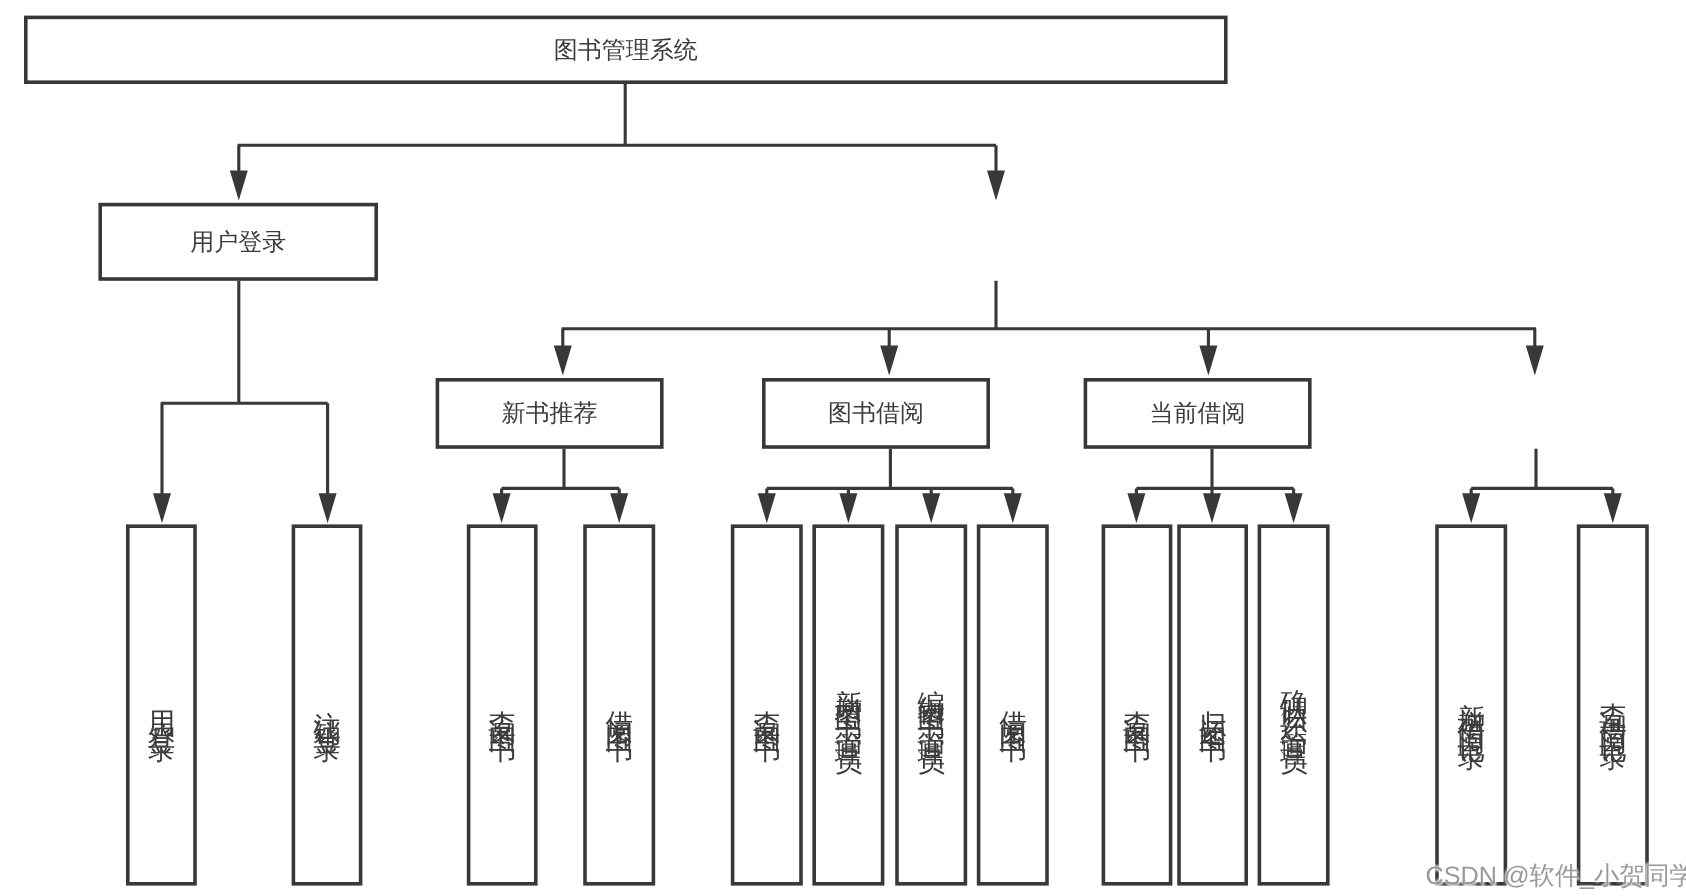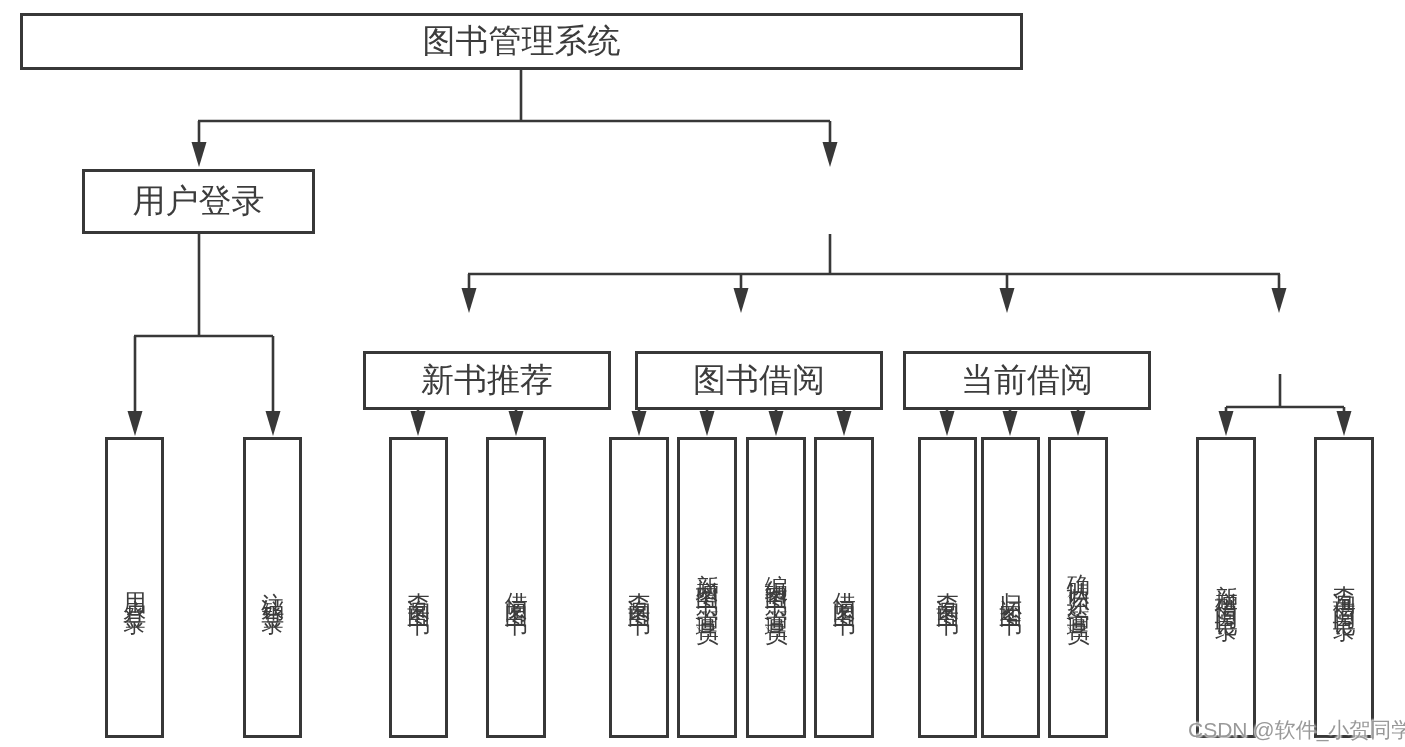--- a/index.html
+++ b/index.html
@@ -19,36 +19,36 @@
   }
   .node{
     position:absolute;
     box-sizing:border-box;
     border:3px solid var(--line);
     background:#ffffff;
     display:flex;
     align-items:center;
     justify-content:center;
     color:var(--text);
-    font-size:33px;
+    font-size:20px;
     white-space:nowrap;
   }
   .vnode{font-size:23px;}
   .vtext{
     writing-mode:vertical-rl;
     letter-spacing:7px;
     line-height:1.1;
   }
   
   .n-root{left:20px;top:13px;width:1003px;height:57px;}
   
   .n-l2a{left:82px;top:169px;width:233px;height:65px;}
   .n-l2b{left:713px;top:169px;width:233px;height:65px;}
   
-  .n-l3{top:315px;width:248px;height:59px;margin-top:36px;}
+  .n-l3{top:315px;width:190px;height:59px;}
   .n-l3a{left:363px;}
   .n-l3b{left:635px;}
   .n-l3c{left:903px;justify-content:center;}
   .n-l3d{left:1173px;}
   
   .n-l4{top:437px;width:59px;height:301px;}
   .g1c1{left:105px;}
   .g1c2{left:243px;}
   .g2c1{left:389px;}
   .g2c2{left:486px;width:60px;}

